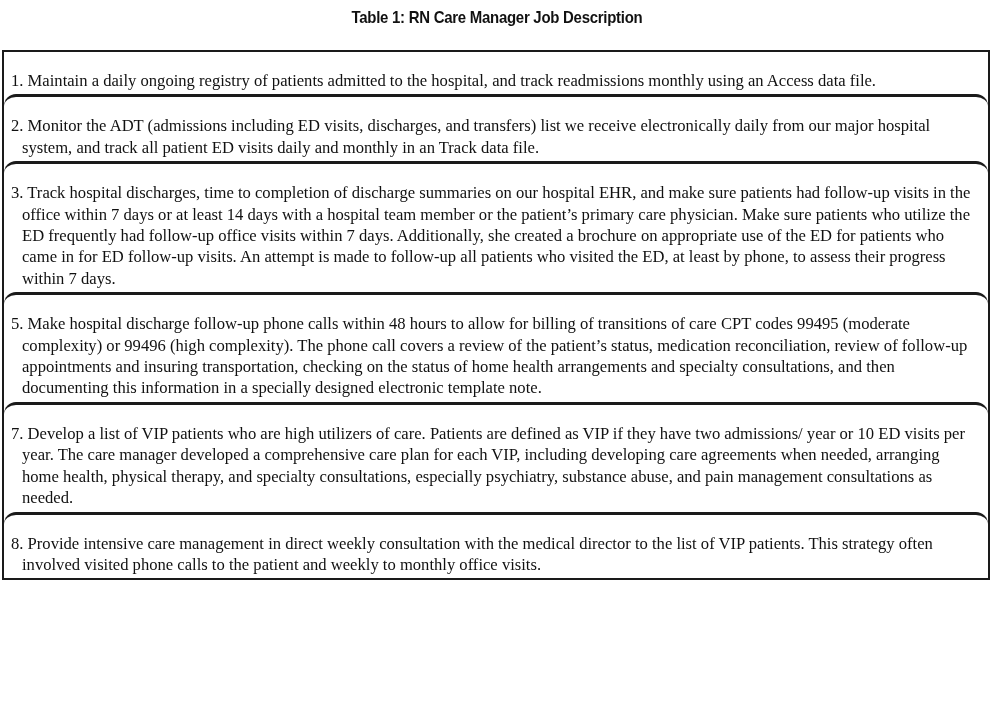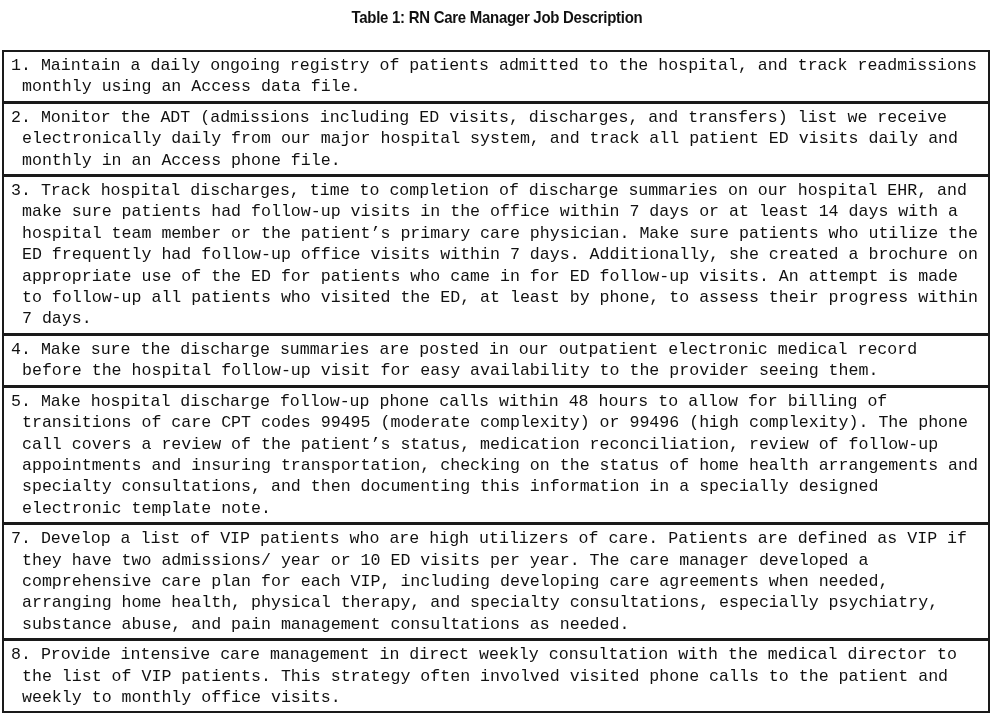--- a/index.html
+++ b/index.html
@@ -11,46 +11,44 @@
       font-weight: bold; font-size: 17px; letter-spacing: -0.3px;
       color: #111; transform: scaleX(0.88);
     }
     .table {
       position: absolute; left: 2px; top: 50px; width: 988px;
       border: 2px solid #1a1a1a; border-bottom-width: 2px;
       box-sizing: border-box;
     }
     .row {
       border-top: 3px solid #1a1a1a;
-      padding: 3px 8px 3px 7px;
-      font-family: Liberation Mono, monospace;
+      padding: 18px 8px 3px 7px;
+      font-family: Liberation Serif, serif;
       font-size: 16.6px; line-height: 21.4px; color: #111;
       display: flex;
+      border-radius: 12px;
     }
     .row:first-child { border-top: none; }
     .num { flex: 0 0 auto; white-space: nowrap; }
     .row .inner { text-indent: -11px; padding-left: 11px; }
   </style>
 </head>
 <body>
 
 <div class="title">Table 1: RN Care Manager Job Description</div>
 
 <div class="table">
   <div class="row">
       <div class="inner"><span class="num">1.</span> <span>Maintain a daily ongoing registry of patients admitted to the hospital, and track readmissions monthly using an Access data file.</span></div>
     </div>
   <div class="row">
-      <div class="inner"><span class="num">2.</span> <span>Monitor the ADT (admissions including ED visits, discharges, and transfers) list we receive electronically daily from our major hospital system, and track all patient ED visits daily and monthly in an Access phone file.</span></div>
+      <div class="inner"><span class="num">2.</span> <span>Monitor the ADT (admissions including ED visits, discharges, and transfers) list we receive electronically daily from our major hospital system, and track all patient ED visits daily and monthly in an Track data file.</span></div>
     </div>
   <div class="row">
       <div class="inner"><span class="num">3.</span> <span>Track hospital discharges, time to completion of discharge summaries on our hospital EHR, and make sure patients had follow-up visits in the office within 7 days or at least 14 days with a hospital team member or the patient’s primary care physician. Make sure patients who utilize the ED frequently had follow-up office visits within 7 days. Additionally, she created a brochure on appropriate use of the ED for patients who came in for ED follow-up visits. An attempt is made to follow-up all patients who visited the ED, at least by phone, to assess their progress within 7 days.</span></div>
-    </div>
-  <div class="row">
-      <div class="inner"><span class="num">4.</span> <span>Make sure the discharge summaries are posted in our outpatient electronic medical record before the hospital follow-up visit for easy availability to the provider seeing them.</span></div>
     </div>
   <div class="row">
       <div class="inner"><span class="num">5.</span> <span>Make hospital discharge follow-up phone calls within 48 hours to allow for billing of transitions of care CPT codes 99495 (moderate complexity) or 99496 (high complexity). The phone call covers a review of the patient’s status, medication reconciliation, review of follow-up appointments and insuring transportation, checking on the status of home health arrangements and specialty consultations, and then documenting this information in a specially designed electronic template note.</span></div>
     </div>
   <div class="row">
       <div class="inner"><span class="num">7.</span> <span>Develop a list of VIP patients who are high utilizers of care. Patients are defined as VIP if they have two admissions/ year or 10 ED visits per year. The care manager developed a comprehensive care plan for each VIP, including developing care agreements when needed, arranging home health, physical therapy, and specialty consultations, especially psychiatry, substance abuse, and pain management consultations as needed.</span></div>
     </div>
   <div class="row">
       <div class="inner"><span class="num">8.</span> <span>Provide intensive care management in direct weekly consultation with the medical director to the list of VIP patients. This strategy often involved visited phone calls to the patient and weekly to monthly office visits.</span></div>
     </div>

